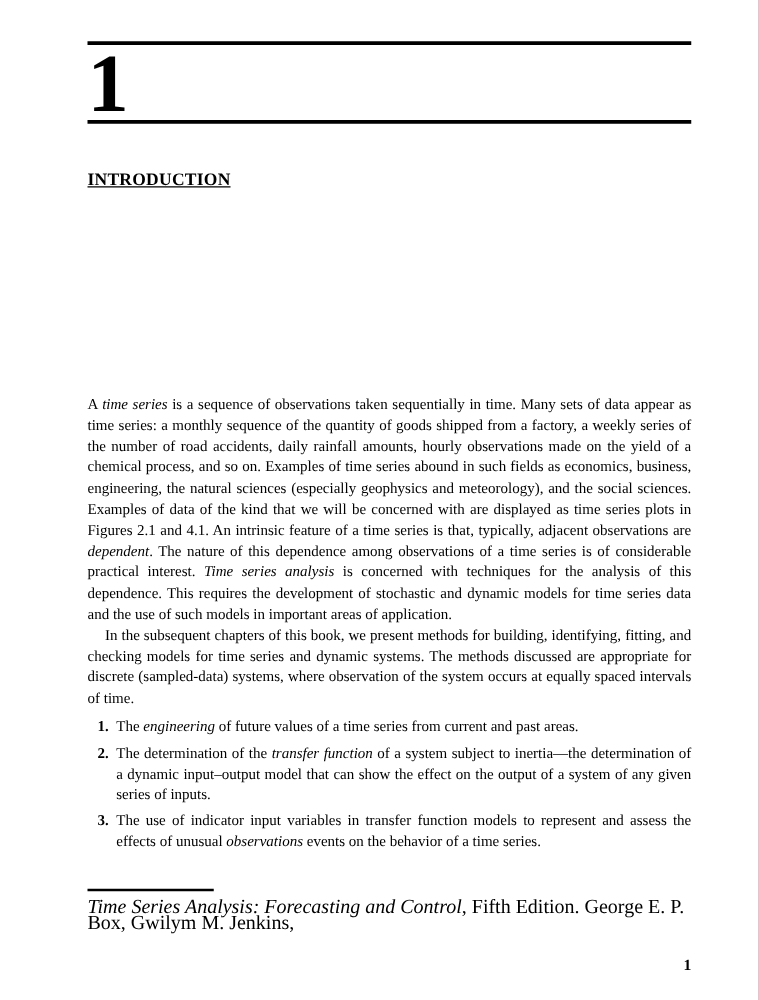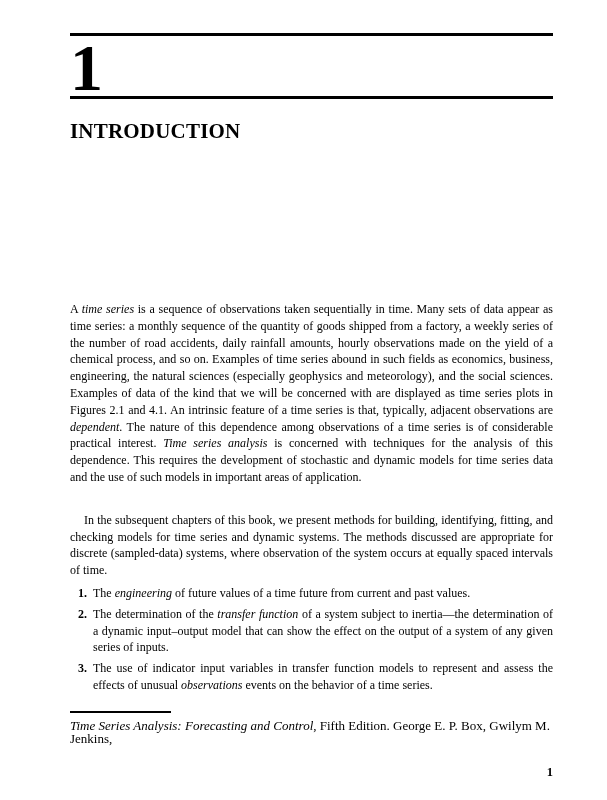--- a/index.html
+++ b/index.html
@@ -22,35 +22,36 @@
     align-items: flex-end;
     overflow: visible;
   }
   .chapter-number {
     font-size: 66px;
     font-weight: bold;
     line-height: 56px;
     letter-spacing: 0;
   }
   .chapter-title {
-    margin: 22px 0 0 0;
-    font-size: 21px;
+    margin: 36px 0 0 0;
+    font-size: 14px;
     font-weight: bold;
     line-height: 20px;
     letter-spacing: 0.2px;
+    text-decoration: underline;
   }
   .body-text {
     margin-top: 160px;
     font-size: 12px;
     line-height: 16.8px;
     text-align: justify;
     font-family: Liberation Serif, serif;
   }
   .body-text p { margin: 0; }
-  .body-text p.indent { text-indent: 14px; margin-top: 26px; }
+  .body-text p.indent { text-indent: 14px; }
   .it { font-style: italic; }
   ol.app-list {
     list-style: none;
     margin: 6px 0 0 0;
     padding: 0 0 0 8px;
   }
   ol.app-list li {
     display: flex;
     margin-top: 4px;
   }
@@ -67,21 +68,21 @@
     top: 711px;
     width: 483px;
   }
   .fn-rule {
     width: 101px;
     height: 2px;
     background: #000;
     margin-bottom: 6px;
   }
   .fn-line {
-    font-size: 13px;
+    font-size: 16px;
     line-height: 13.2px;
   }
   .page-number {
     position: absolute;
     top: 765px;
     right: 54px;
     font-size: 12.5px;
     font-weight: bold;
   }
 </style>
@@ -100,21 +101,21 @@
 
   <h1 class="chapter-title">INTRODUCTION</h1>
 
   <div class="body-text">
     <p><span>A </span><span class="it">time series</span><span> is a sequence of observations taken sequentially in time. Many sets of data appear as time series: a monthly sequence of the quantity of goods shipped from a factory, a weekly series of the number of road accidents, daily rainfall amounts, hourly observations made on the yield of a chemical process, and so on. Examples of time series abound in such fields as economics, business, engineering, the natural sciences (especially geophysics and meteorology), and the social sciences. Examples of data of the kind that we will be concerned with are displayed as time series plots in Figures 2.1 and 4.1. An intrinsic feature of a time series is that, typically, adjacent observations are </span><span class="it">dependent</span><span>. The nature of this dependence among observations of a time series is of considerable practical interest. </span><span class="it">Time series analysis</span><span> is concerned with techniques for the analysis of this dependence. This requires the development of stochastic and dynamic models for time series data and the use of such models in important areas of application.</span></p>
     <p class="indent"><span>In the subsequent chapters of this book, we present methods for building, identifying, fitting, and checking models for time series and dynamic systems. The methods discussed are appropriate for discrete (sampled-data) systems, where observation of the system occurs at equally spaced intervals of time.</span></p>
 
     <ol class="app-list">
       <li>
         <span class="li-num">1.</span>
-        <div class="li-text"><span>The </span><span class="it">engineering</span><span> of future values of a time future from current and past values.</span></div>
+        <div class="li-text"><span>The </span><span class="it">engineering</span><span> of future values of a time series from current and past areas.</span></div>
       </li>
       <li>
         <span class="li-num">2.</span>
         <div class="li-text"><span>The determination of the </span><span class="it">transfer function</span><span> of a system subject to inertia—the determination of a dynamic input–output model that can show the effect on the output of a system of any given series of inputs.</span></div>
       </li>
       <li>
         <span class="li-num">3.</span>
         <div class="li-text"><span>The use of indicator input variables in transfer function models to represent and assess the effects of unusual </span><span class="it">observations</span><span> events on the behavior of a time series.</span></div>
       </li>
     </ol>

